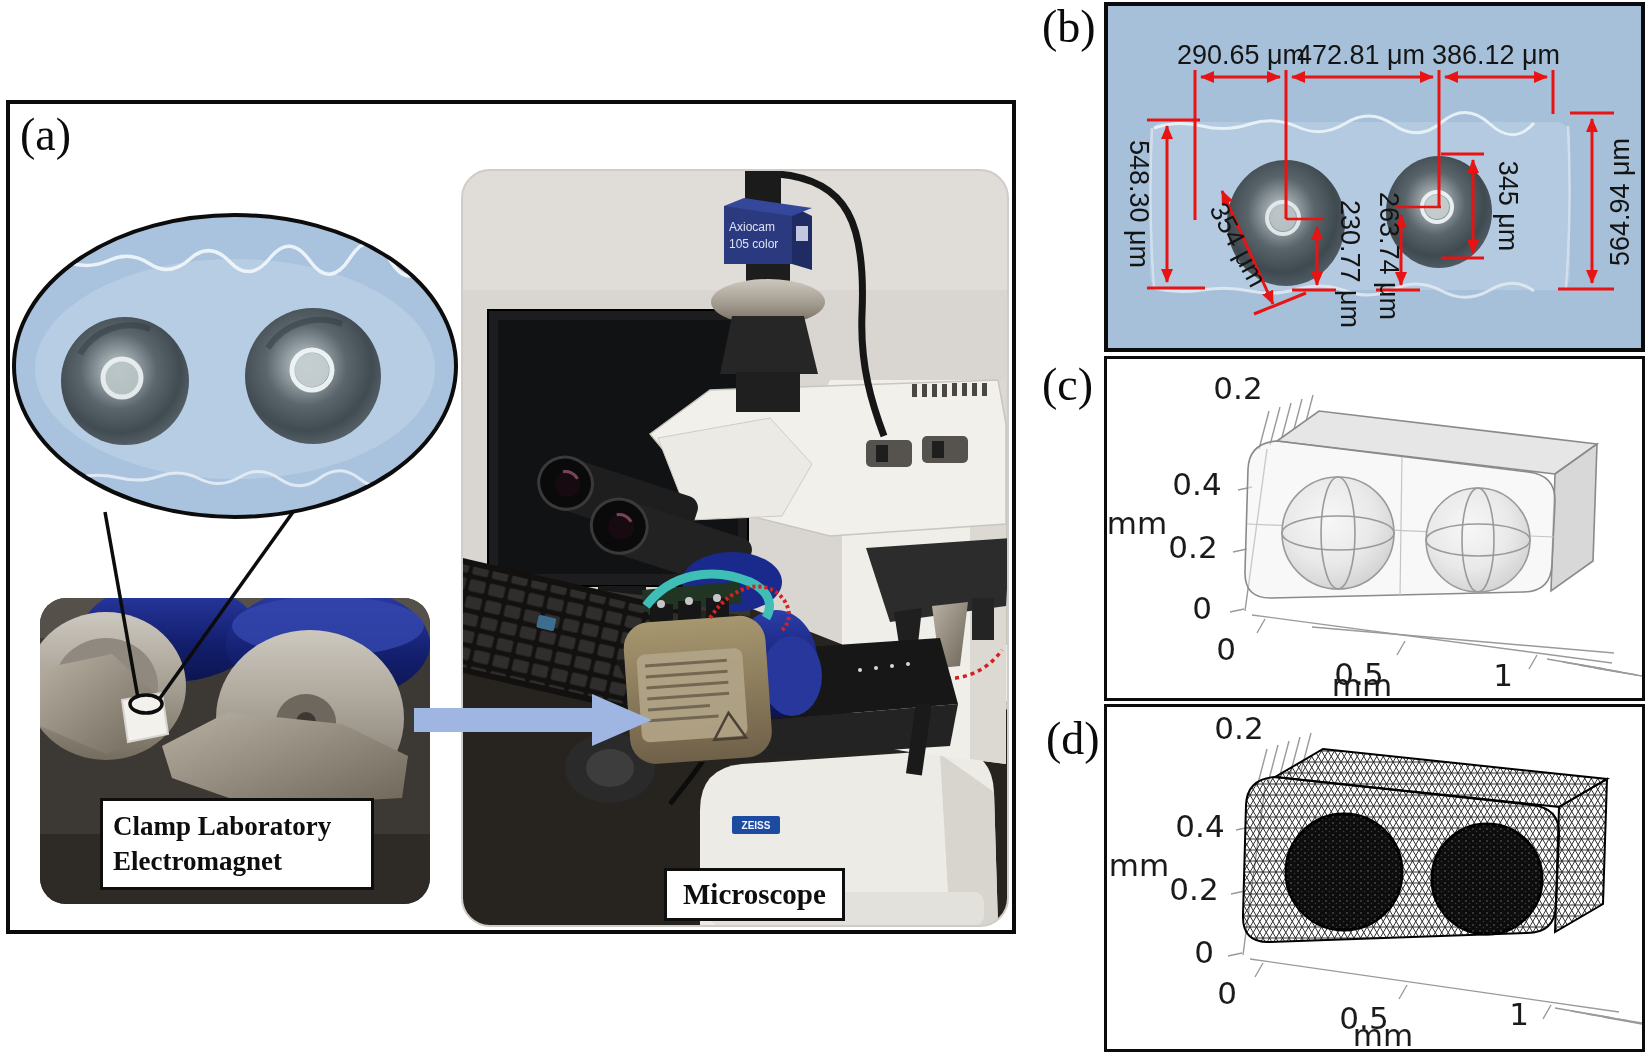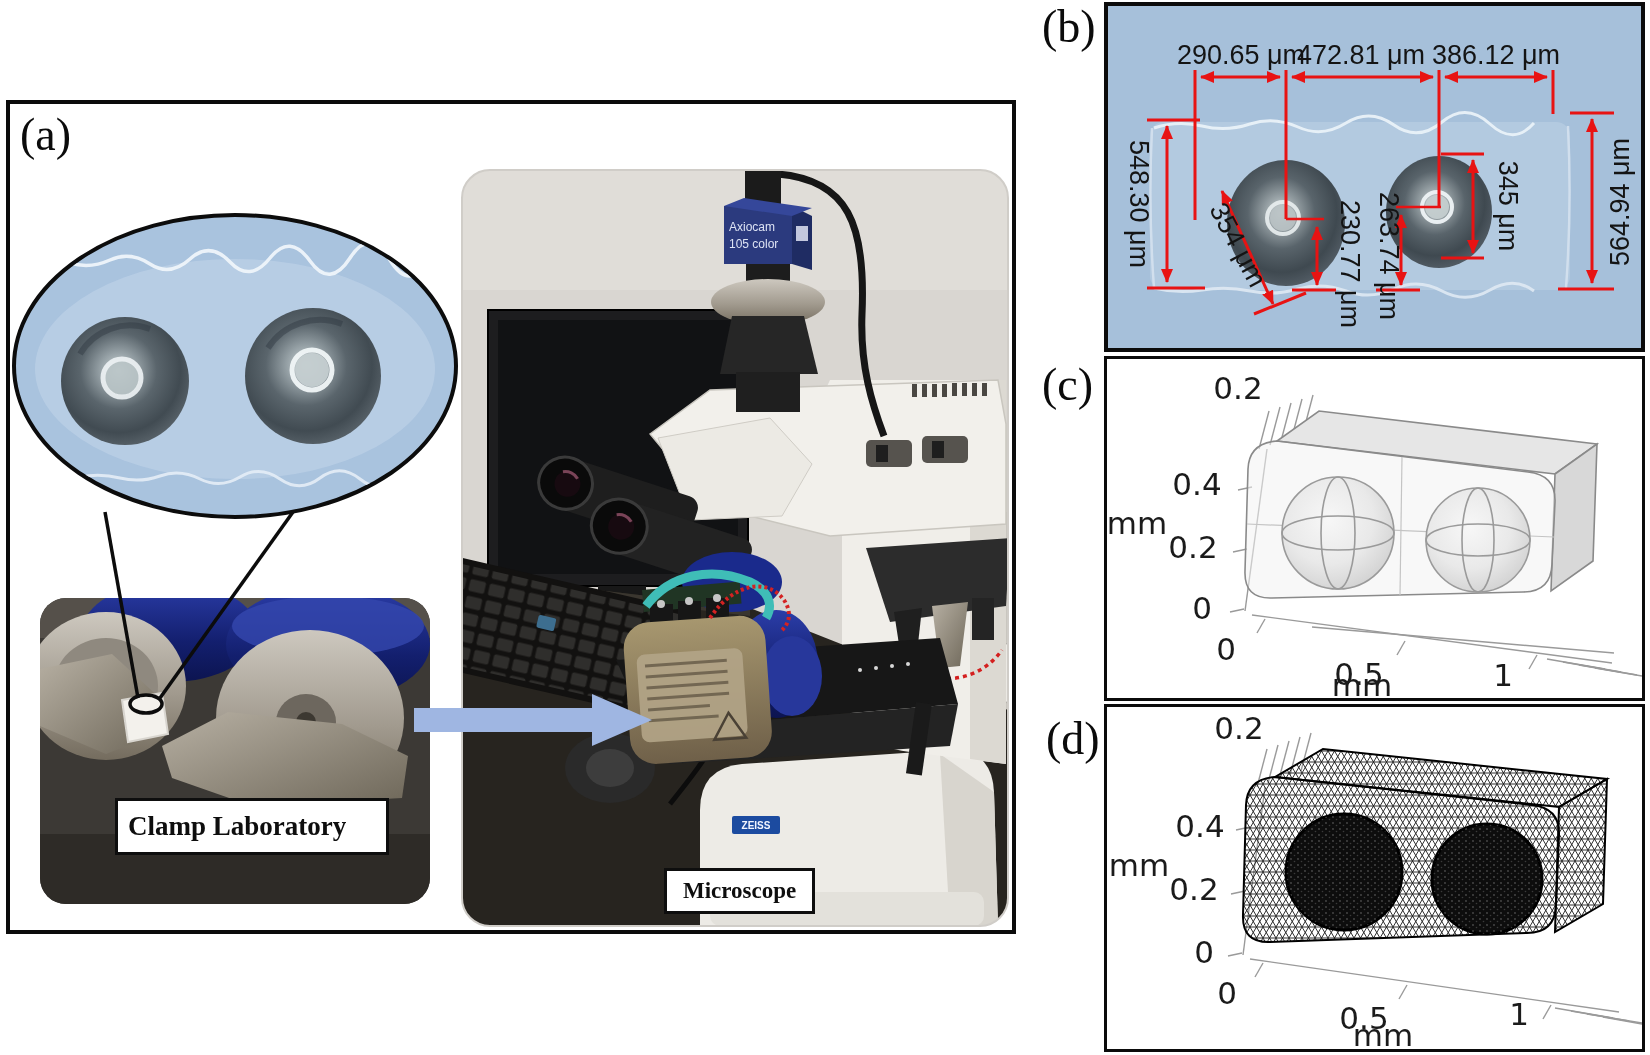--- a/index.html
+++ b/index.html
@@ -247,24 +247,25 @@
             <path d="M258,244 A62,62 0 0 1 332,220" stroke="#2e3840" stroke-width="6" fill="none" opacity="0.45"></path>
             <circle cx="302" cy="266" r="17" fill="#c4ced0" opacity="0.95"></circle>
             <circle cx="302" cy="266" r="20" fill="none" stroke="#f0f5f7" stroke-width="5" opacity="0.95"></circle>
           </g>
         </g>
       </g>
 
       <polygon points="404,604 582,604 582,590 642,616 582,642 582,628 404,628" fill="#9fb6e2"></polygon>
     </svg>
 
-    <div class="capbox" style="left:105px;top:694px;width:248px;padding:8px 10px;font-size:27px;line-height:1.3;">
+    <div class="capbox" style="left:90px;top:694px;width:248px;padding:8px 10px;font-size:27px;line-height:1.3;">
       <span class="l">Clamp Laboratory</span>
+      <span class="l">Electromagnet</span>
     </div>
-    <div class="capbox" style="left:654px;top:764px;padding:7px 16px;font-size:23px;text-align:center;">
+    <div class="capbox" style="left:654px;top:764px;padding:7px 16px;font-size:29px;text-align:center;">
       <span>Microscope</span>
     </div>
   </div>
 
   <span class="plabel" style="left:1042px;top:4px;">(b)</span>
   <div class="panel" style="left:1104px;top:2px;width:541px;height:350px;background:#f0abfc;">
     <svg width="533" height="342" viewBox="0 0 533 342">
       <defs>
         <radialGradient id="sphB" cx="46%" cy="42%" r="62%">
           <stop offset="0%" stop-color="#d8dee0"></stop>

